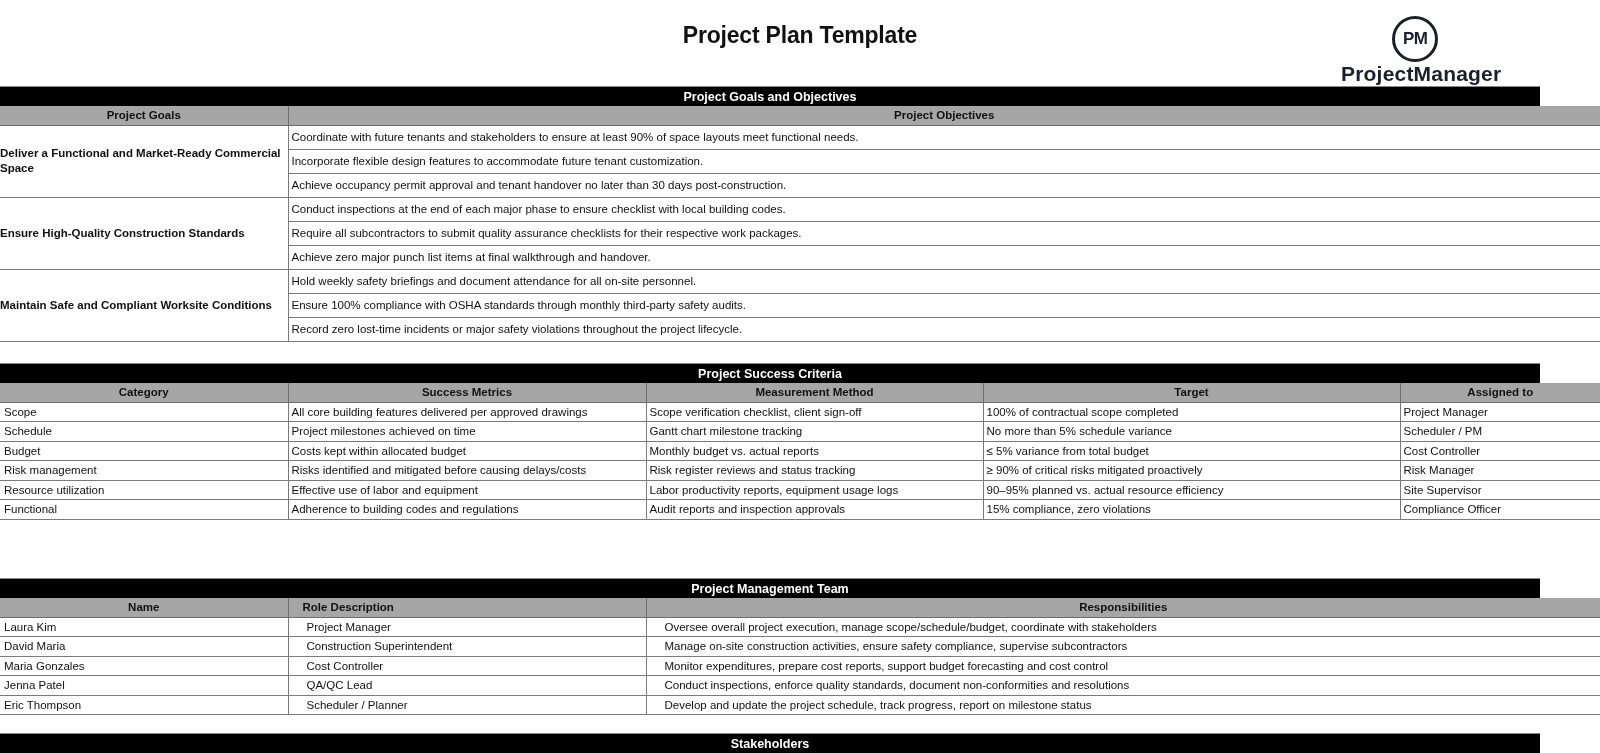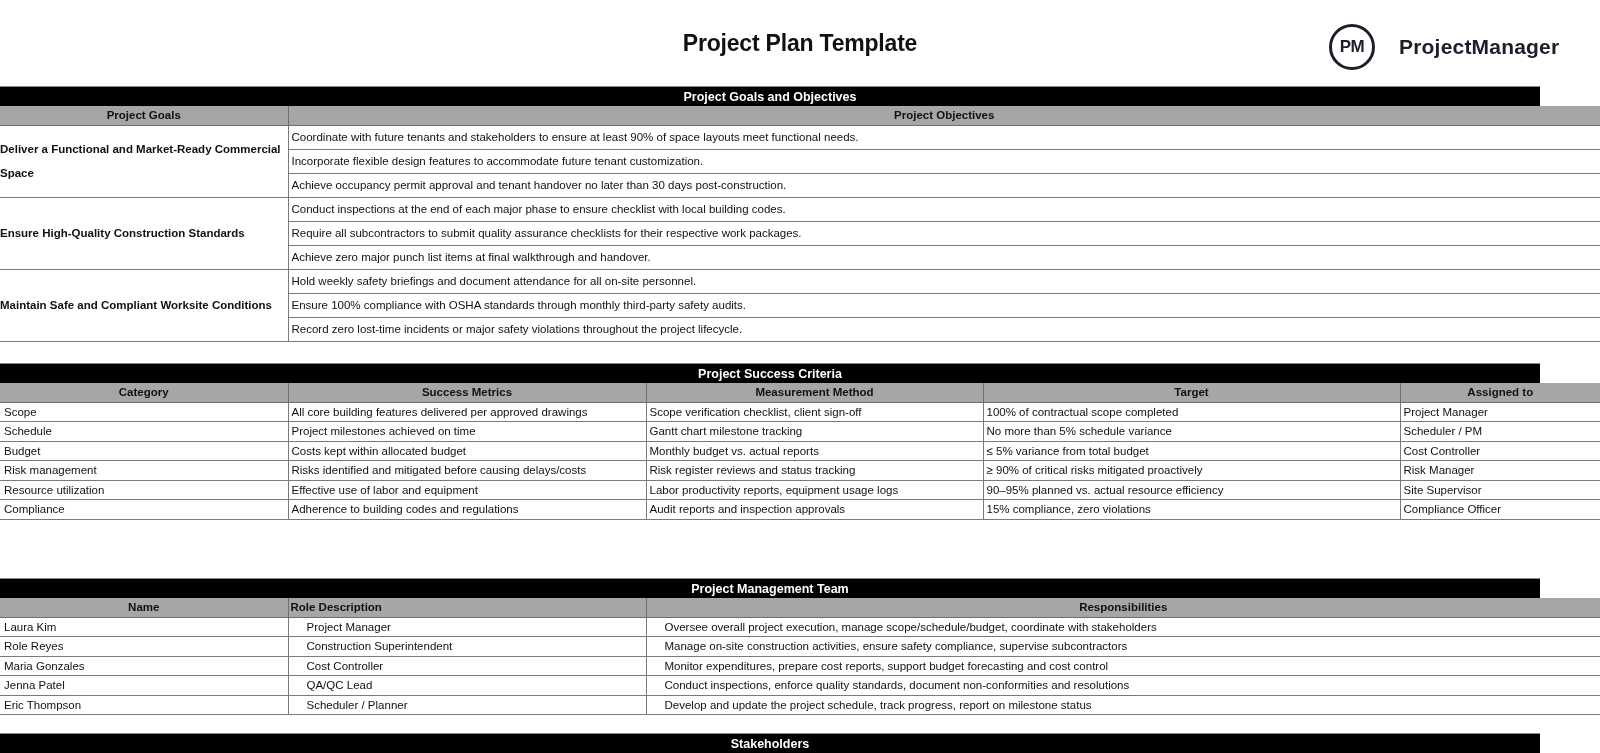--- a/index.html
+++ b/index.html
@@ -1,32 +1,32 @@
 <!DOCTYPE html>
 <html><head>
 <meta charset="utf-8">
 <style>
   * { box-sizing: border-box; margin: 0; padding: 0; }
   html, body { width: 1600px; height: 753px; overflow: hidden; background: #ffffff; }
   body { font-family: "Liberation Sans", sans-serif; color: #111; font-size: 11.5px; position: relative; }
 
-  .header { position: absolute; left: 0; top: 12px; width: 1600px; height: 108px; }
+  .header { position: absolute; left: 0; top: 4px; width: 1600px; height: 108px; }
   .title { position: absolute; left: 0; width: 1600px; top: 18px; text-align: center; font-size: 23px; font-weight: bold; letter-spacing: -0.2px; color: #111; }
-  .logo { position: absolute; left: 1329px; top: 12px; display: flex; align-items: center; }
+  .logo { position: absolute; left: 1329px; top: 12px; display: flex; align-items: center; flex-direction: column; }
   .logo-badge { width: 46px; height: 46px; border: 3px solid #1c1e2a; border-radius: 50%; display: flex; align-items: center; justify-content: center; font-weight: bold; font-size: 17px; color: #1c1e2a; letter-spacing: -0.5px; }
-  .logo-text { margin-left: 24px; font-size: 21px; font-weight: bold; color: #1c1e2a; letter-spacing: 0.2px; }
+  .logo-text { margin-left: 12px; font-size: 21px; font-weight: bold; color: #1c1e2a; letter-spacing: 0.2px; }
 
   .section { position: absolute; left: 0; width: 1540px; }
   .band { height: 20px; background: #000; color: #fff; font-weight: bold; text-align: center; line-height: 20px; font-size: 12.5px; border-top: 1px solid #888; }
   table { border-collapse: collapse; width: 1600px; table-layout: fixed; }
-  th { background: #a6a6a6; font-weight: bold; font-size: 11.5px; height: 19px; border: 1px solid #6e6e6e; border-top: none; text-align: center; padding: 0 2px; color: #111; }
+  th { background: #a6a6a6; font-weight: bold; font-size: 11.5px; height: 19px; border: 1px solid #6e6e6e; border-top: none; text-align: center; padding: 0 14px; color: #111; }
   td { border: 1px solid #7a7a7a; height: 24px; padding: 0 3px; font-size: 11.5px; vertical-align: middle; white-space: nowrap; overflow: hidden; }
   tr td:first-child, tr th:first-child { border-left: none; }
   tr td:last-child, tr th:last-child { border-right: none; }
-  td.goal { font-weight: bold; white-space: normal; line-height: 24px; padding-left: 0; }
+  td.goal { font-weight: bold; white-space: normal; line-height: 15px; padding-left: 0; }
   td.indent { padding-left: 4px; }
   td.indent2 { padding-left: 18px; }
   .sc td { height: 19.5px; }
   .team td { height: 19.5px; margin-left: 13px; }
   th.left { text-align: left; }
 </style>
 </head>
 <body>
 
 <div class="header">
@@ -130,21 +130,21 @@
       <td>Risk Manager</td>
     </tr>
     <tr>
       <td class="indent">Resource utilization</td>
       <td>Effective use of labor and equipment</td>
       <td>Labor productivity reports, equipment usage logs</td>
       <td>90–95% planned vs. actual resource efficiency</td>
       <td>Site Supervisor</td>
     </tr>
     <tr>
-      <td class="indent">Compliance</td>
+      <td class="indent">Functional</td>
       <td>Adherence to building codes and regulations</td>
       <td>Audit reports and inspection approvals</td>
       <td>15% compliance, zero violations</td>
       <td>Compliance Officer</td>
     </tr>
   </tbody>
     </table>
 </div>
 
 <div class="section team" style="top:578px;">
@@ -160,21 +160,21 @@
       <th>Name</th>
       <th class="left">Role Description</th>
       <th>Responsibilities</th>
     </tr>
     <tr>
       <td class="indent">Laura Kim</td>
       <td class="indent2">Project Manager</td>
       <td class="indent2">Oversee overall project execution, manage scope/schedule/budget, coordinate with stakeholders</td>
     </tr>
     <tr>
-      <td class="indent">Role Reyes</td>
+      <td class="indent">David Maria</td>
       <td class="indent2">Construction Superintendent</td>
       <td class="indent2">Manage on-site construction activities, ensure safety compliance, supervise subcontractors</td>
     </tr>
     <tr>
       <td class="indent">Maria Gonzales</td>
       <td class="indent2">Cost Controller</td>
       <td class="indent2">Monitor expenditures, prepare cost reports, support budget forecasting and cost control</td>
     </tr>
     <tr>
       <td class="indent">Jenna Patel</td>

